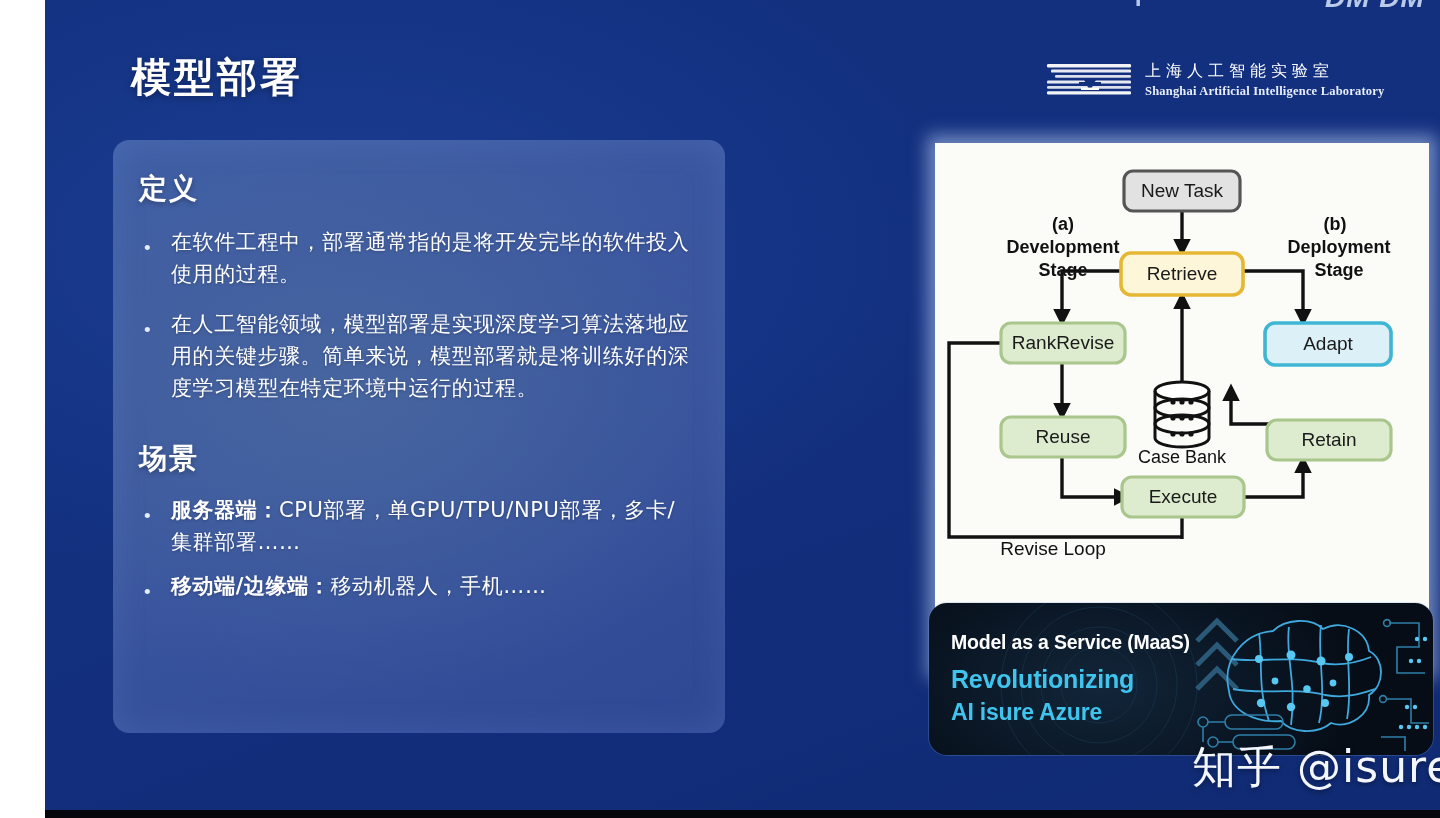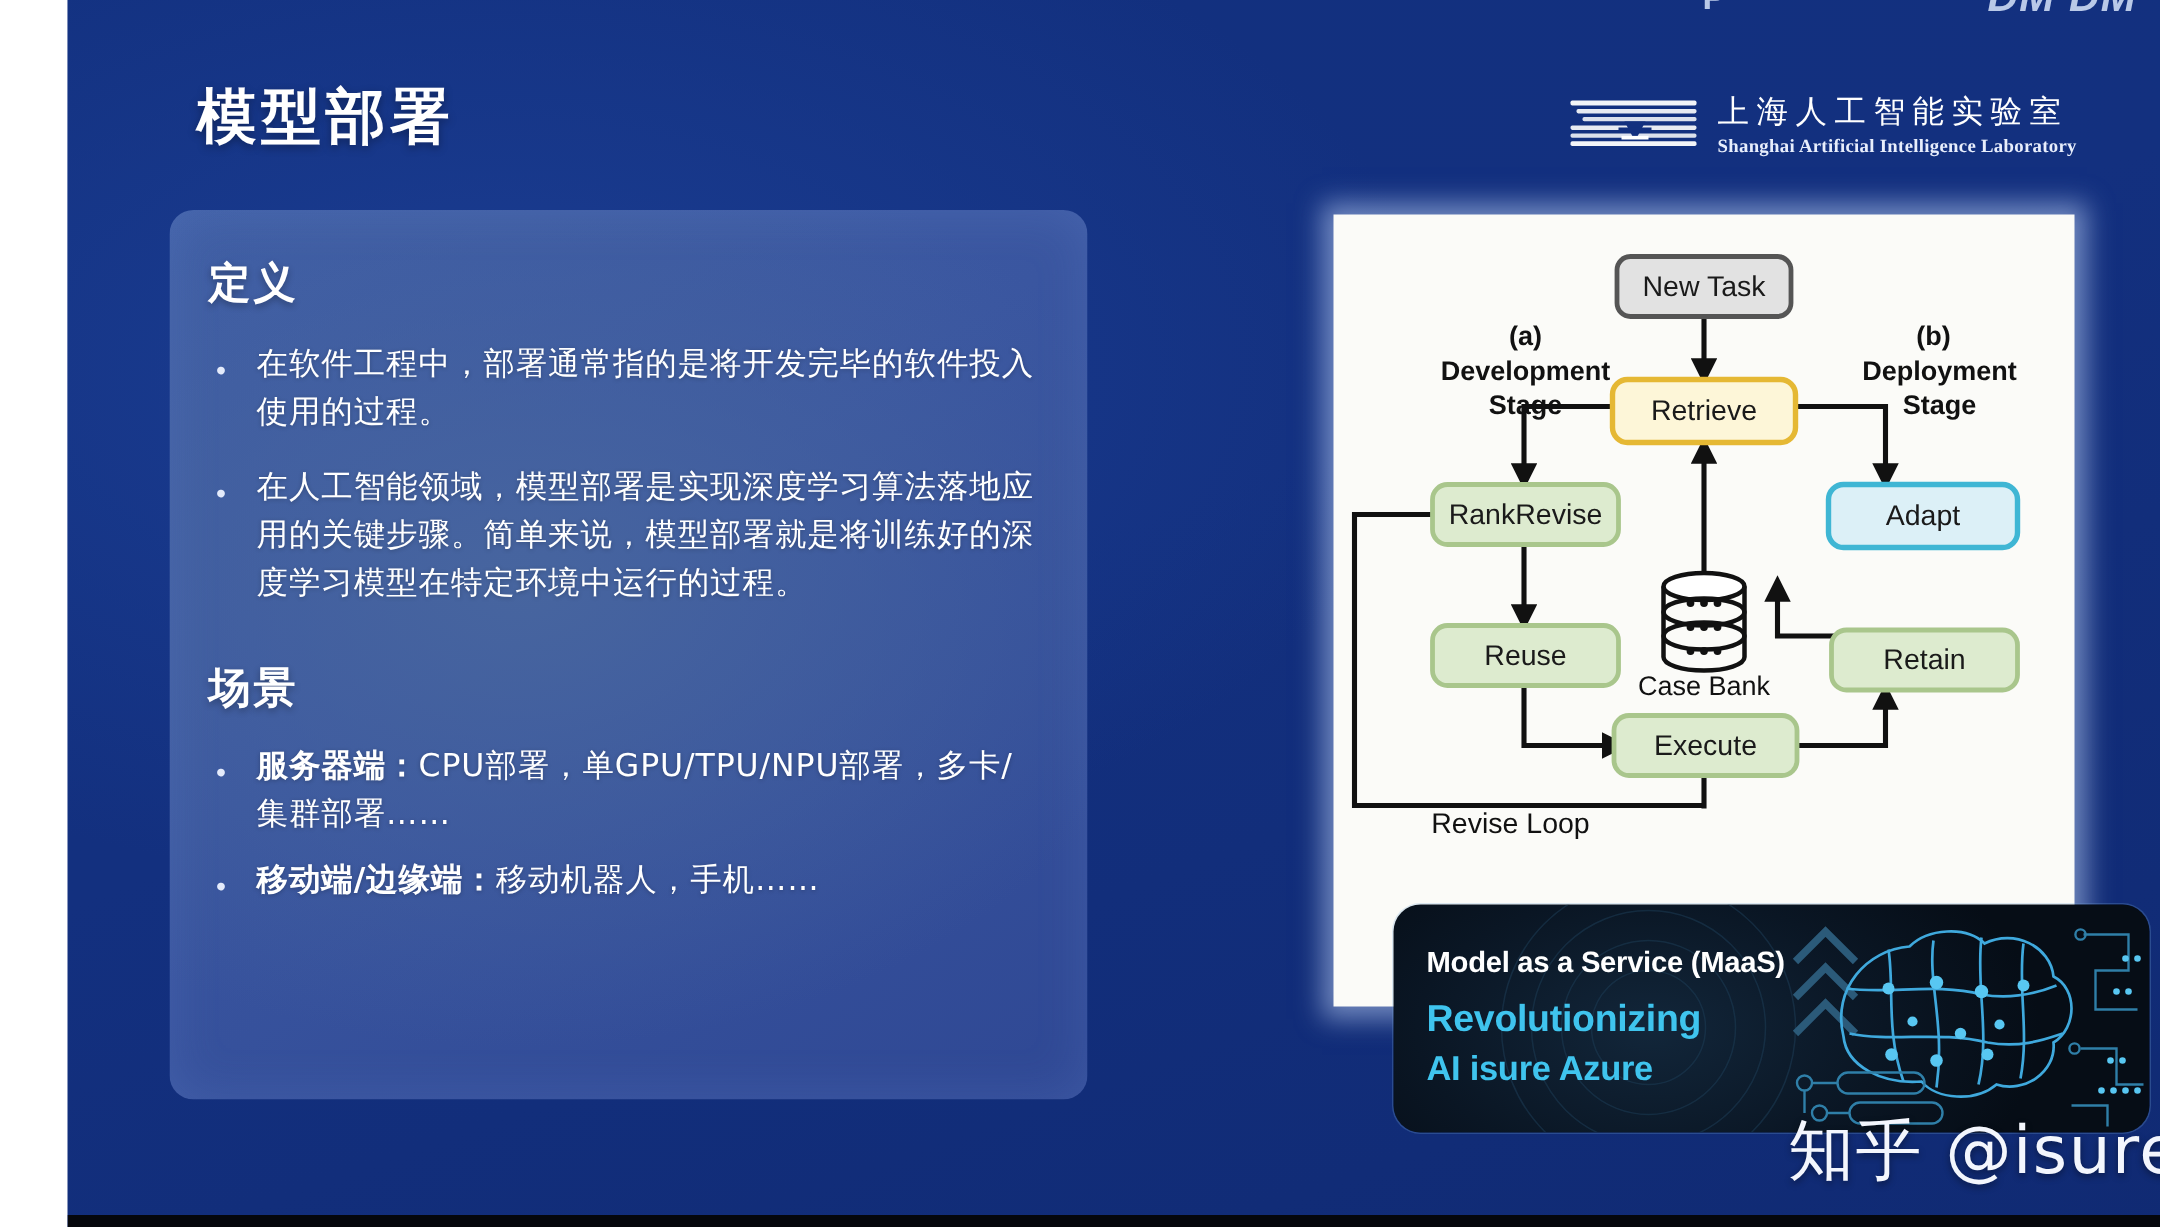--- a/index.html
+++ b/index.html
@@ -41,21 +41,21 @@
   #logo-block {
     position: absolute; left: 1000px; top: 60px;
     display: flex; align-items: center; gap: 12px;
   }
   #logo-mark {
     width: 88px; height: 40px; position: relative; overflow: hidden;
   }
   #logo-mark svg { display: block; }
   .logo-text { display: flex; flex-direction: column; gap: 2px; }
   #logo-cn {
-    font-size: 21px; color: #ffffff; letter-spacing: 5px;
+    font-size: 16px; color: #ffffff; letter-spacing: 5px;
     font-family: Liberation Serif, serif;
   }
   #logo-en {
     font-size: 12.5px; color: #e8eefc;
     font-family: "Liberation Serif", serif; font-weight: bold;
     letter-spacing: 0.2px;
   }
 
   
   #content-card {
@@ -93,21 +93,21 @@
     font-family: "DejaVu Sans", sans-serif;
     text-shadow: 0 1px 3px rgba(0,0,0,0.25);
   }
   .bullet-text .lead { font-weight: bold; }
 
   #scenario-list { margin-top: 16px; }
   #scenario-list .bullet { margin-bottom: 12px; }
 
   
   #diagram-panel {
-    position: absolute; left: 844px; top: 143px;
+    position: absolute; left: 890px; top: 143px;
     width: 494px; height: 528px;
     background: #fbfbf8;
     box-shadow: 0 0 16px 8px rgba(190,210,245,0.55);
   }
   #diagram-svg { display: block; width: 494px; height: 425px; }
 
   
   #maas-banner {
     position: absolute; left: 884px; top: 603px;
     width: 504px; height: 152px;

